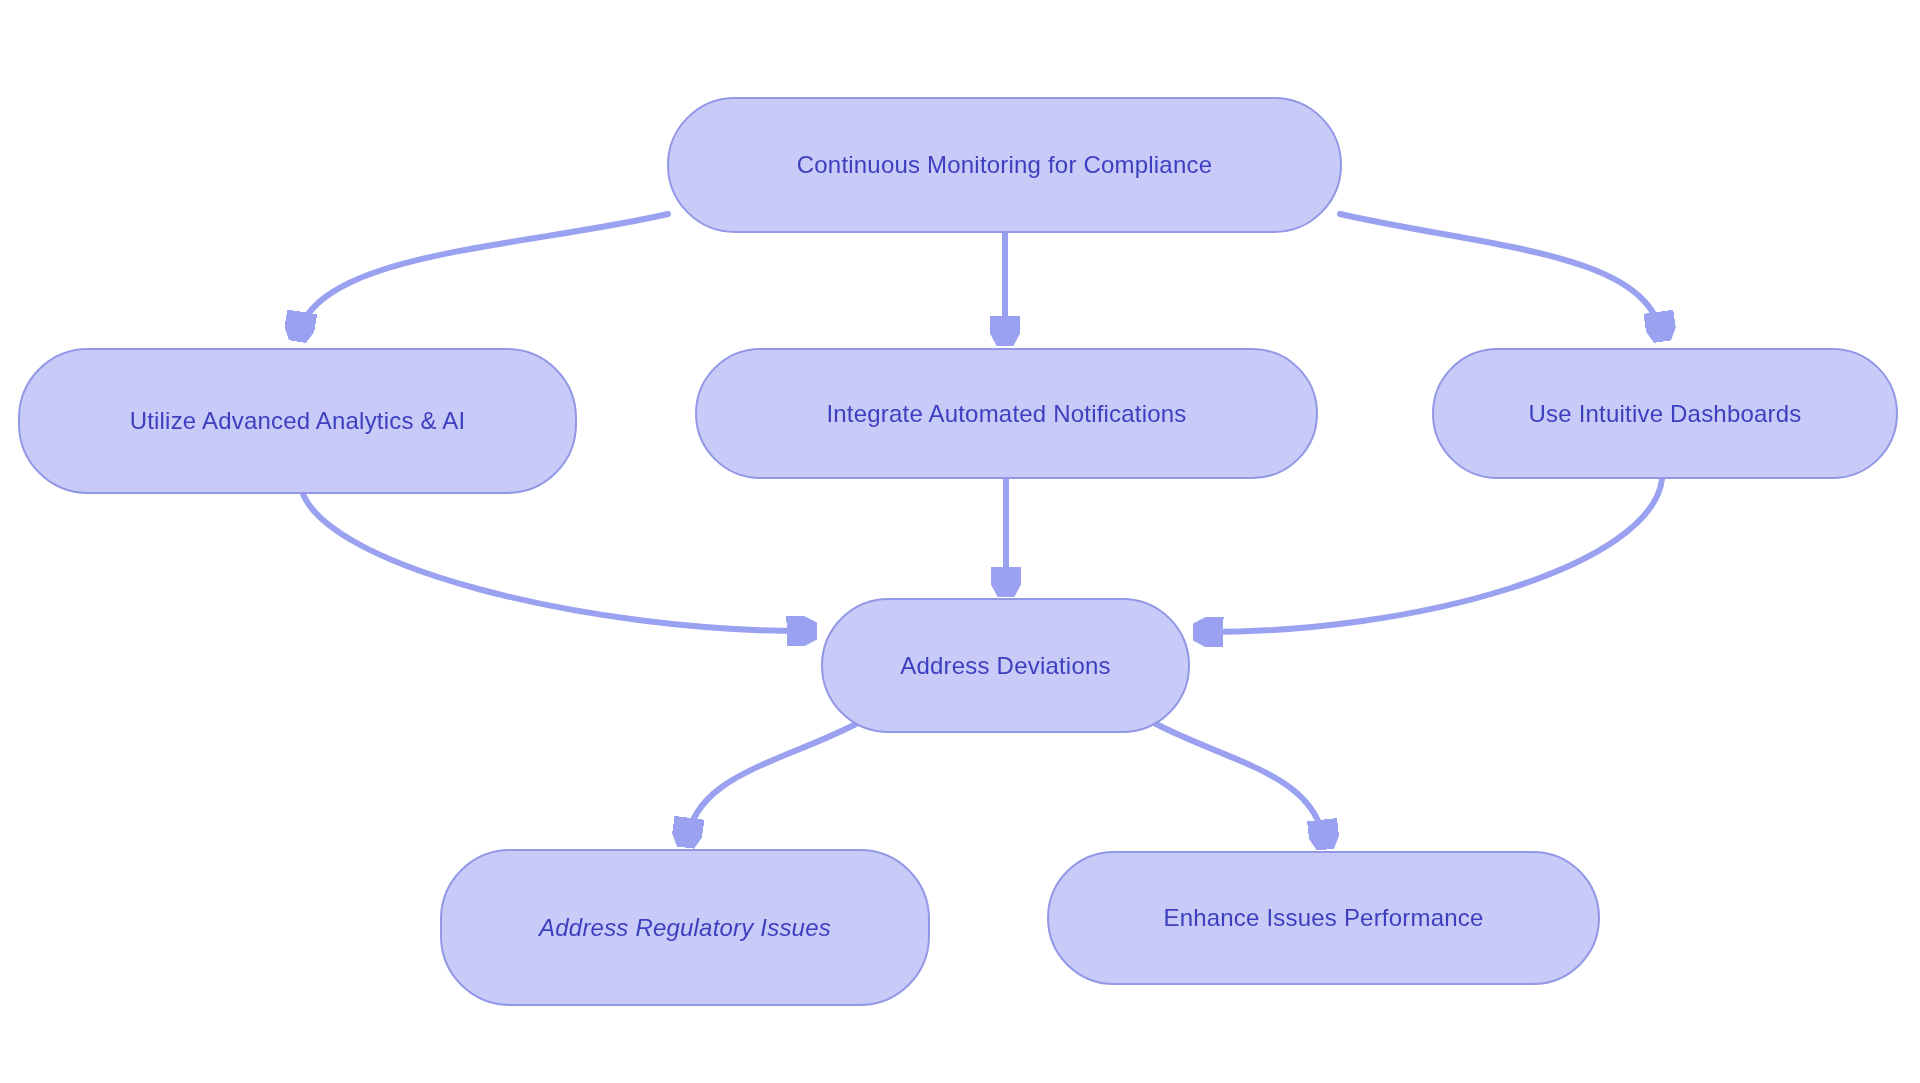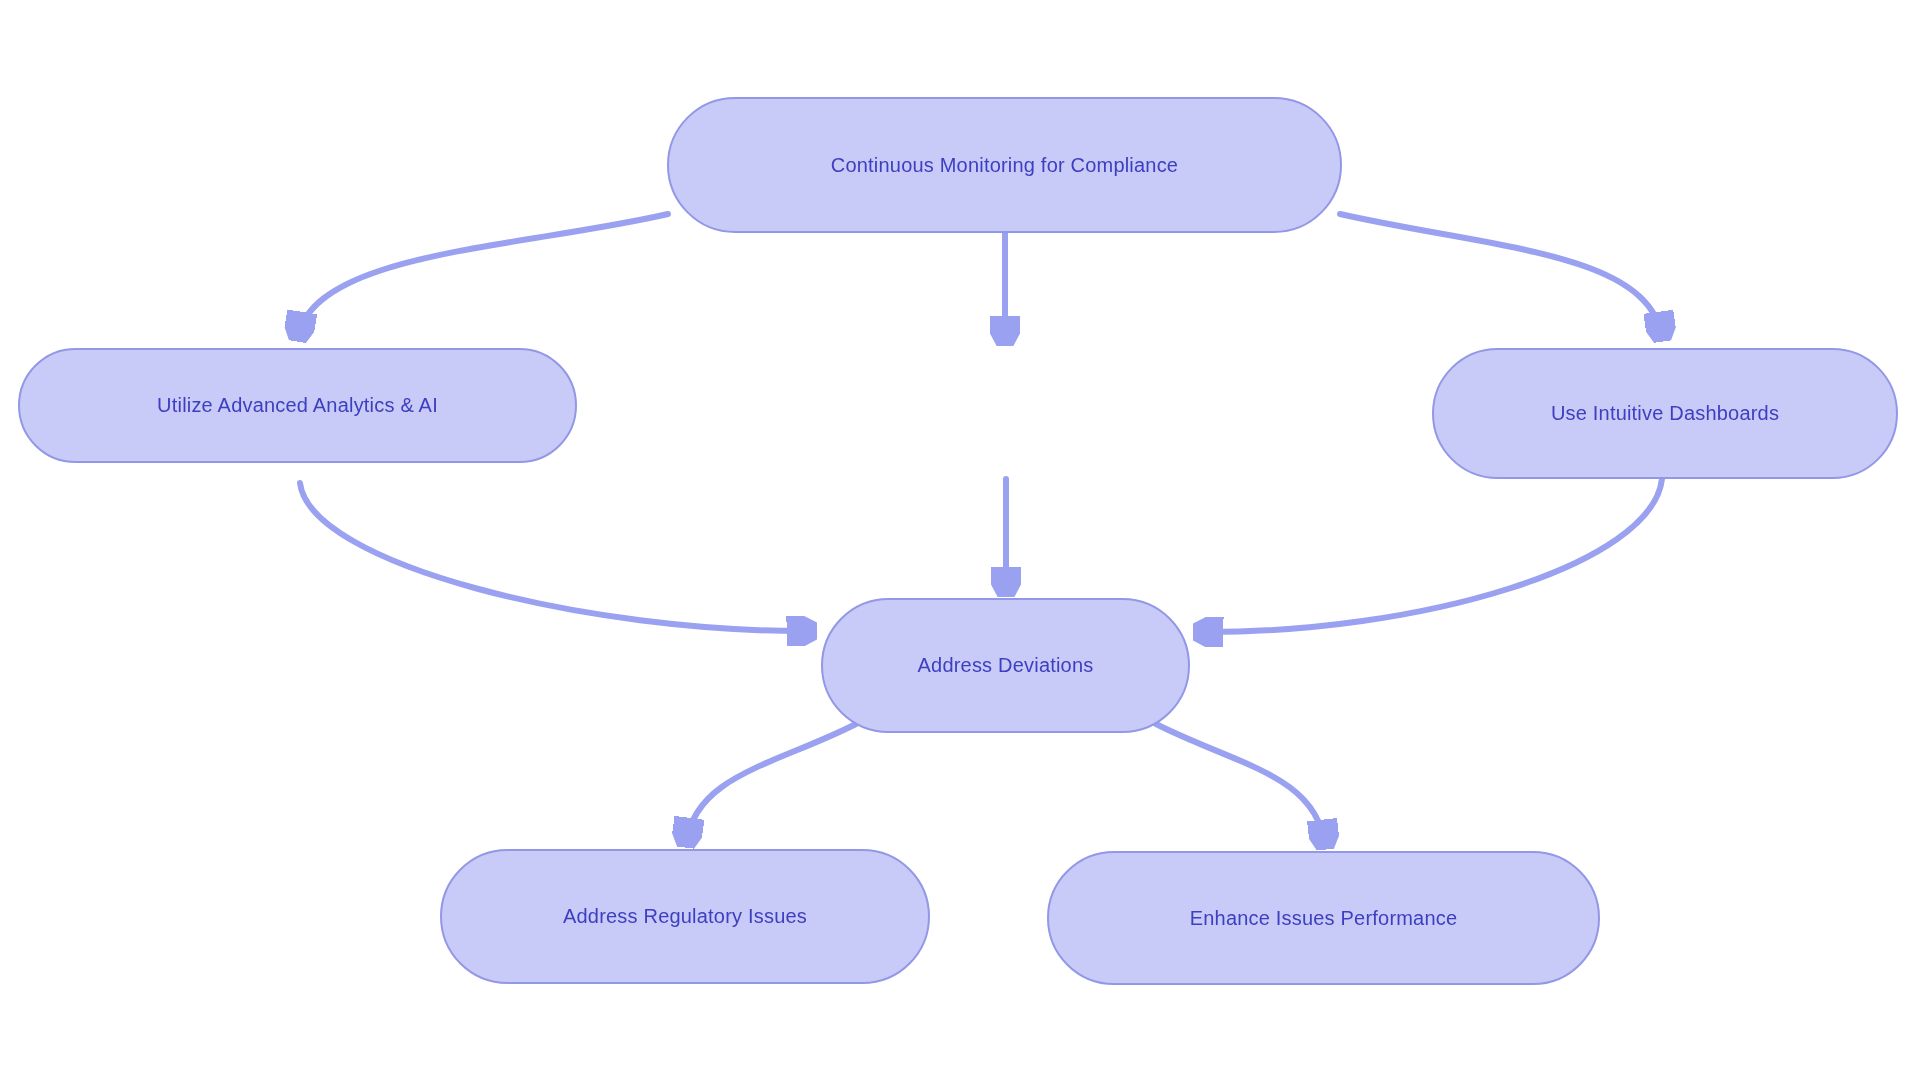--- a/index.html
+++ b/index.html
@@ -16,32 +16,32 @@
     font-family:"Liberation Sans","DejaVu Sans",sans-serif;
   }
   .edges{position:absolute;left:0;top:0;width:1920px;height:1083px;pointer-events:none;}
   .edges path{stroke:var(--edge);stroke-width:6;fill:none;stroke-linecap:round;}
   .node{
     position:absolute;
     background:var(--node-fill);
     border:2.5px solid var(--node-border);
     border-radius:70px;
     color:var(--node-text);
-    font-size:20px;
+    font-size:24px;
     letter-spacing:.2px;
     display:flex;align-items:center;justify-content:center;
     text-align:center;
     white-space:nowrap;
   }
   .n-root         {left:667px;  top:97px;  width:675px; height:136px;}
-  .n-analytics    {left:18px;   top:348px; width:559px; height:115px;}
+  .n-analytics    {left:18px;   top:348px; width:559px; height:146px;}
   .n-notifications{left:695px;  top:348px; width:623px; height:131px;}
   .n-dashboards   {left:1432px; top:348px; width:466px; height:131px;justify-content:center;}
   .n-detect       {left:821px;  top:598px; width:369px; height:135px;}
-  .n-regulatory   {left:440px;  top:849px; width:490px; height:135px;}
+  .n-regulatory   {left:440px;  top:849px; width:490px; height:157px;font-style:italic;}
   .n-performance  {left:1047px; top:851px; width:553px; height:134px;}
 </style>
 </head>
 <body>
 
 <div class="canvas">
 
   <svg class="edges" width="1920" height="1083" viewBox="0 0 1920 1083" xmlns="http://www.w3.org/2000/svg">
     <defs>
       <marker id="arrow" viewBox="0 0 10 10" refX="8.8" refY="5" markerWidth="30" markerHeight="30" orient="auto" markerUnits="userSpaceOnUse">
@@ -59,20 +59,23 @@
   </svg>
 
   <div class="node n-root">
     <span>Continuous Monitoring for Compliance</span>
   </div>
 
   <div class="node n-analytics">
     <span>Utilize Advanced Analytics &amp; AI</span>
   </div>
 
+  <div class="node n-notifications">
+    <span>Integrate Automated Notifications</span>
+  </div>
 
   <div class="node n-dashboards">
     <span>Use Intuitive Dashboards</span>
   </div>
 
   <div class="node n-detect">
     <span>Address Deviations</span>
   </div>
 
   <div class="node n-regulatory">

